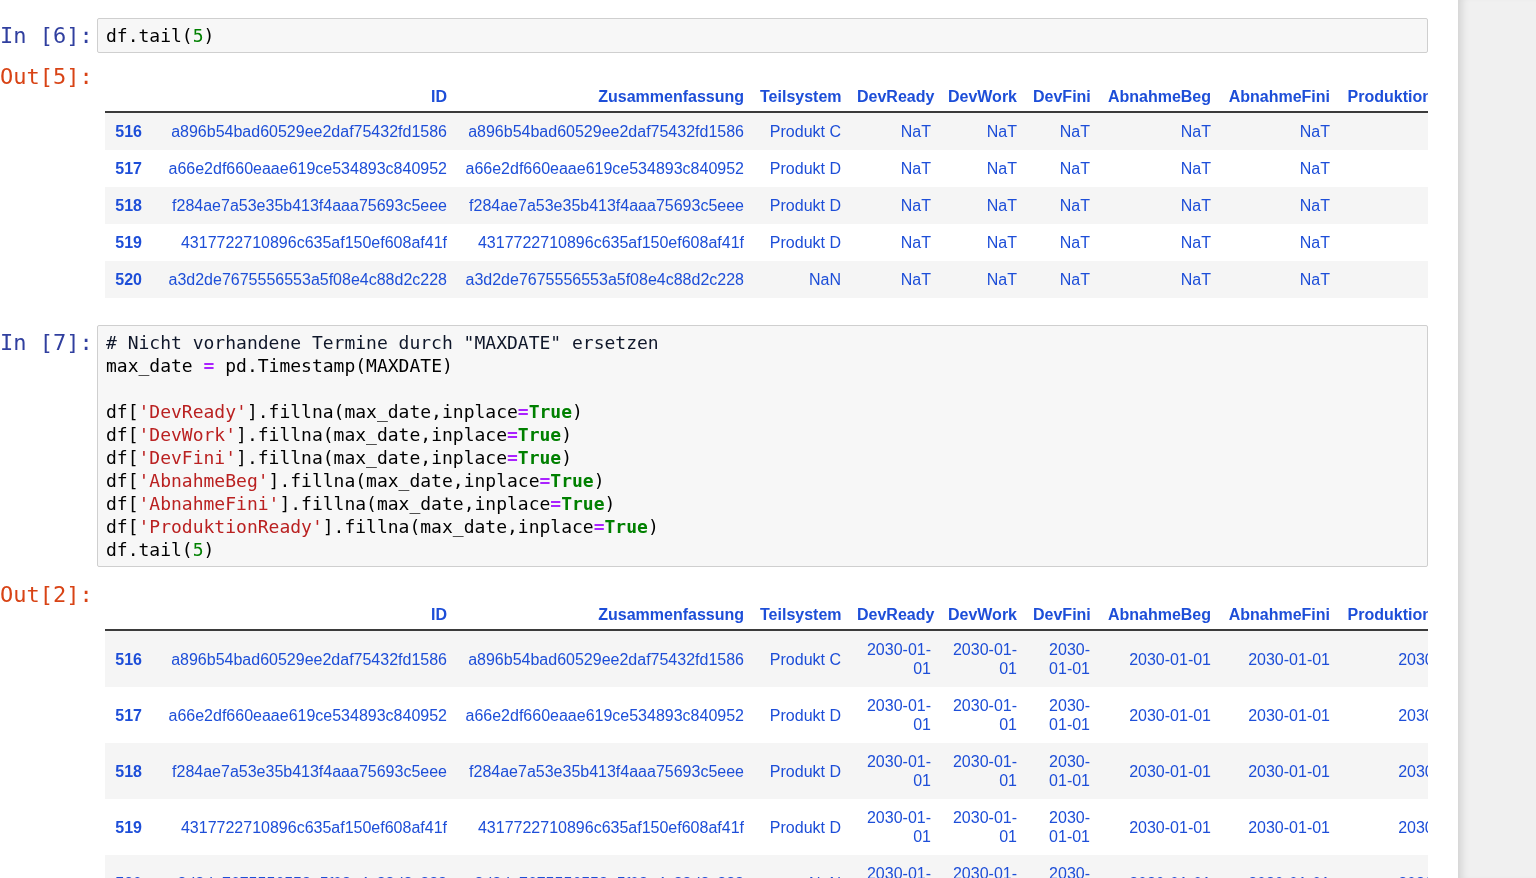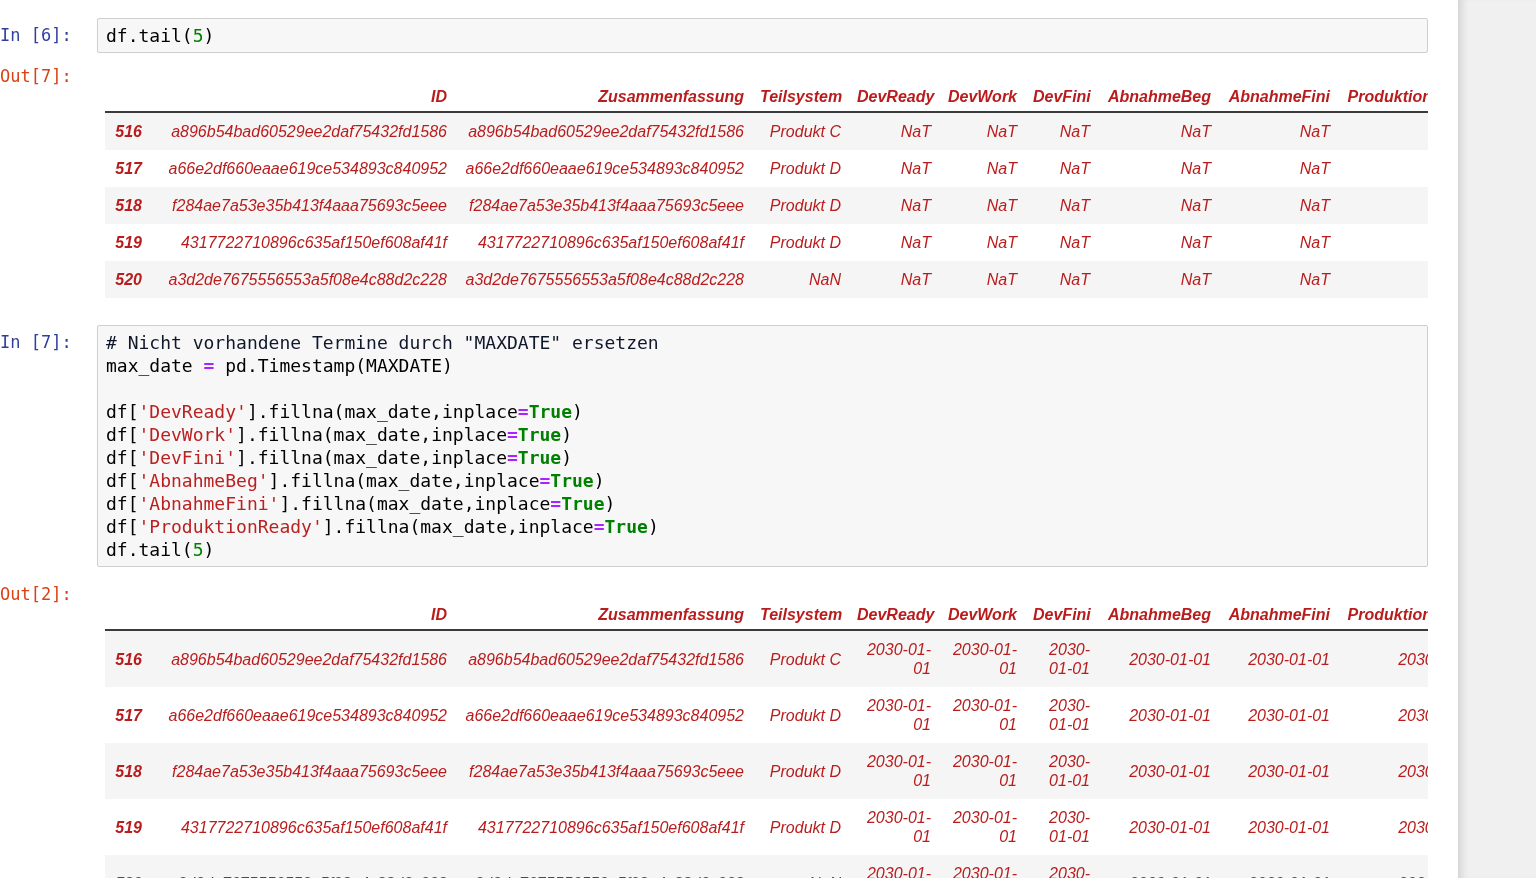--- a/index.html
+++ b/index.html
@@ -12,24 +12,24 @@
   }
   .notebook {
     position: absolute; left: 0; top: 0;
     width: 1428px; height: 878px;
     overflow: hidden;
     padding-top: 18px;
   }
   .cell-row { display: flex; align-items: flex-start; }
   .prompt {
     flex: 0 0 97px; width: 97px;
-    text-align: left;
+    text-align: center;
     padding-right: 11px;
     font-family: "DejaVu Sans Mono", monospace;
-    font-size: 17px; line-height: 23px;
+    font-size: 22px; line-height: 23px;
     white-space: nowrap;
     user-select: none;
   }
   .prompt.in  { color: #303F9F; padding-top: 6px; }
   .prompt.out { color: #D84315; padding-top: 0; }
   .input-box {
     flex: 1;
     background: #F7F7F7;
     border: 1px solid #CFCFCF;
     border-radius: 2px;
@@ -55,22 +55,21 @@
   .cell-row.out7 { margin-top: 16px; }
 
   .out-area { flex: 1; overflow: hidden; }
   table.dataframe {
     border-collapse: collapse;
     table-layout: fixed;
     width: 1383px;
     margin: 17px 0 0 8px;
     font-size: 16px;
     line-height: 19px;
-    color: #b91c1c;
-    font-style: italic;
+    color: #1d4ed8;
   }
   table.dataframe th, table.dataframe td {
     text-align: right;
     vertical-align: middle;
     padding: 9px 8px;
   }
   table.dataframe thead th {
     font-weight: bold;
     padding: 5px 8px;
     white-space: nowrap;
@@ -98,21 +97,21 @@
 <div class="notebook">
 
   <div class="cell-row in6">
     <div class="prompt in">In [6]:</div>
     <div class="input-box">
       <pre class="code"><div><span class="tok-plain">df.tail(</span><span class="tok-num">5</span><span class="tok-plain">)</span></div></pre>
     </div>
   </div>
 
   <div class="cell-row out6">
-    <div class="prompt out">Out[7]:</div>
+    <div class="prompt out">Out[5]:</div>
     <div class="out-area">
       <table class="dataframe">
           <colgroup>
             <col class="c0">
             <col class="c1">
             <col class="c2">
             <col class="c3">
             <col class="c4">
             <col class="c5">
             <col class="c6">

